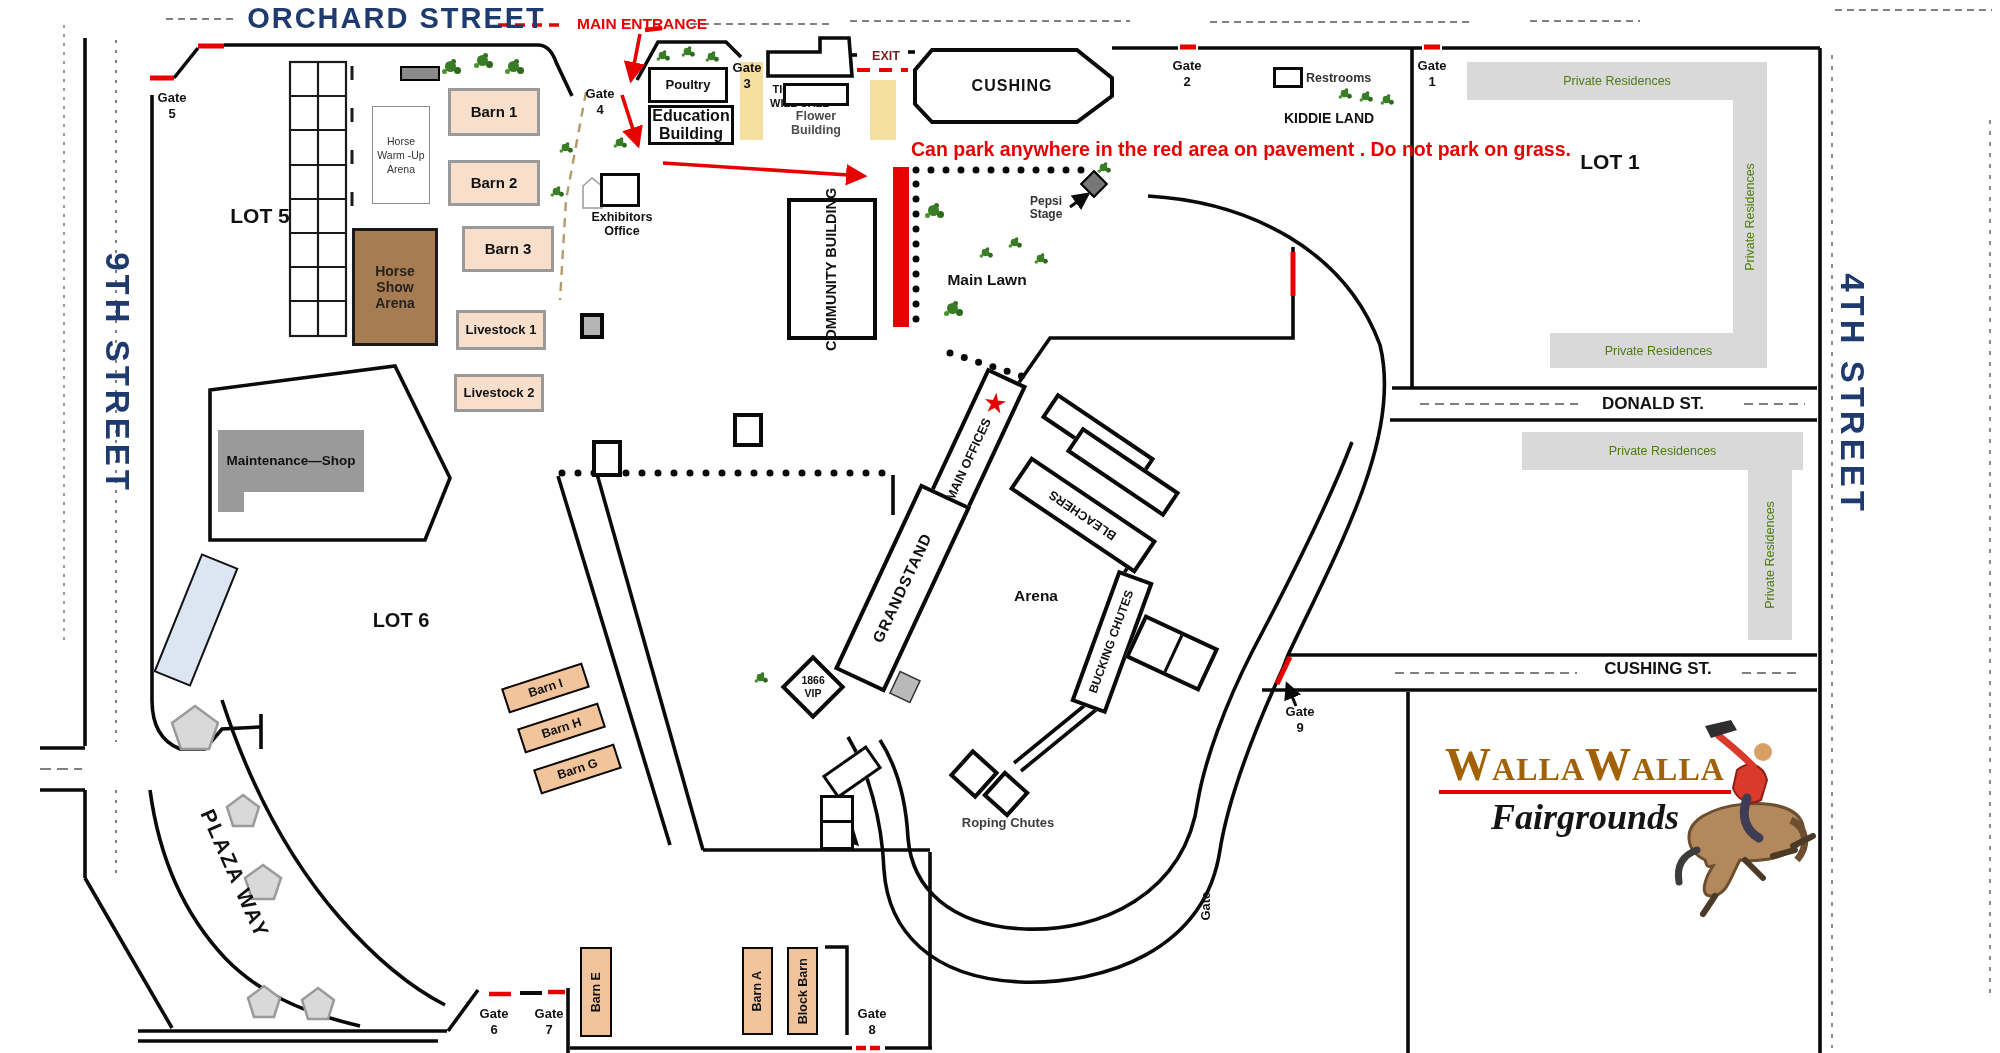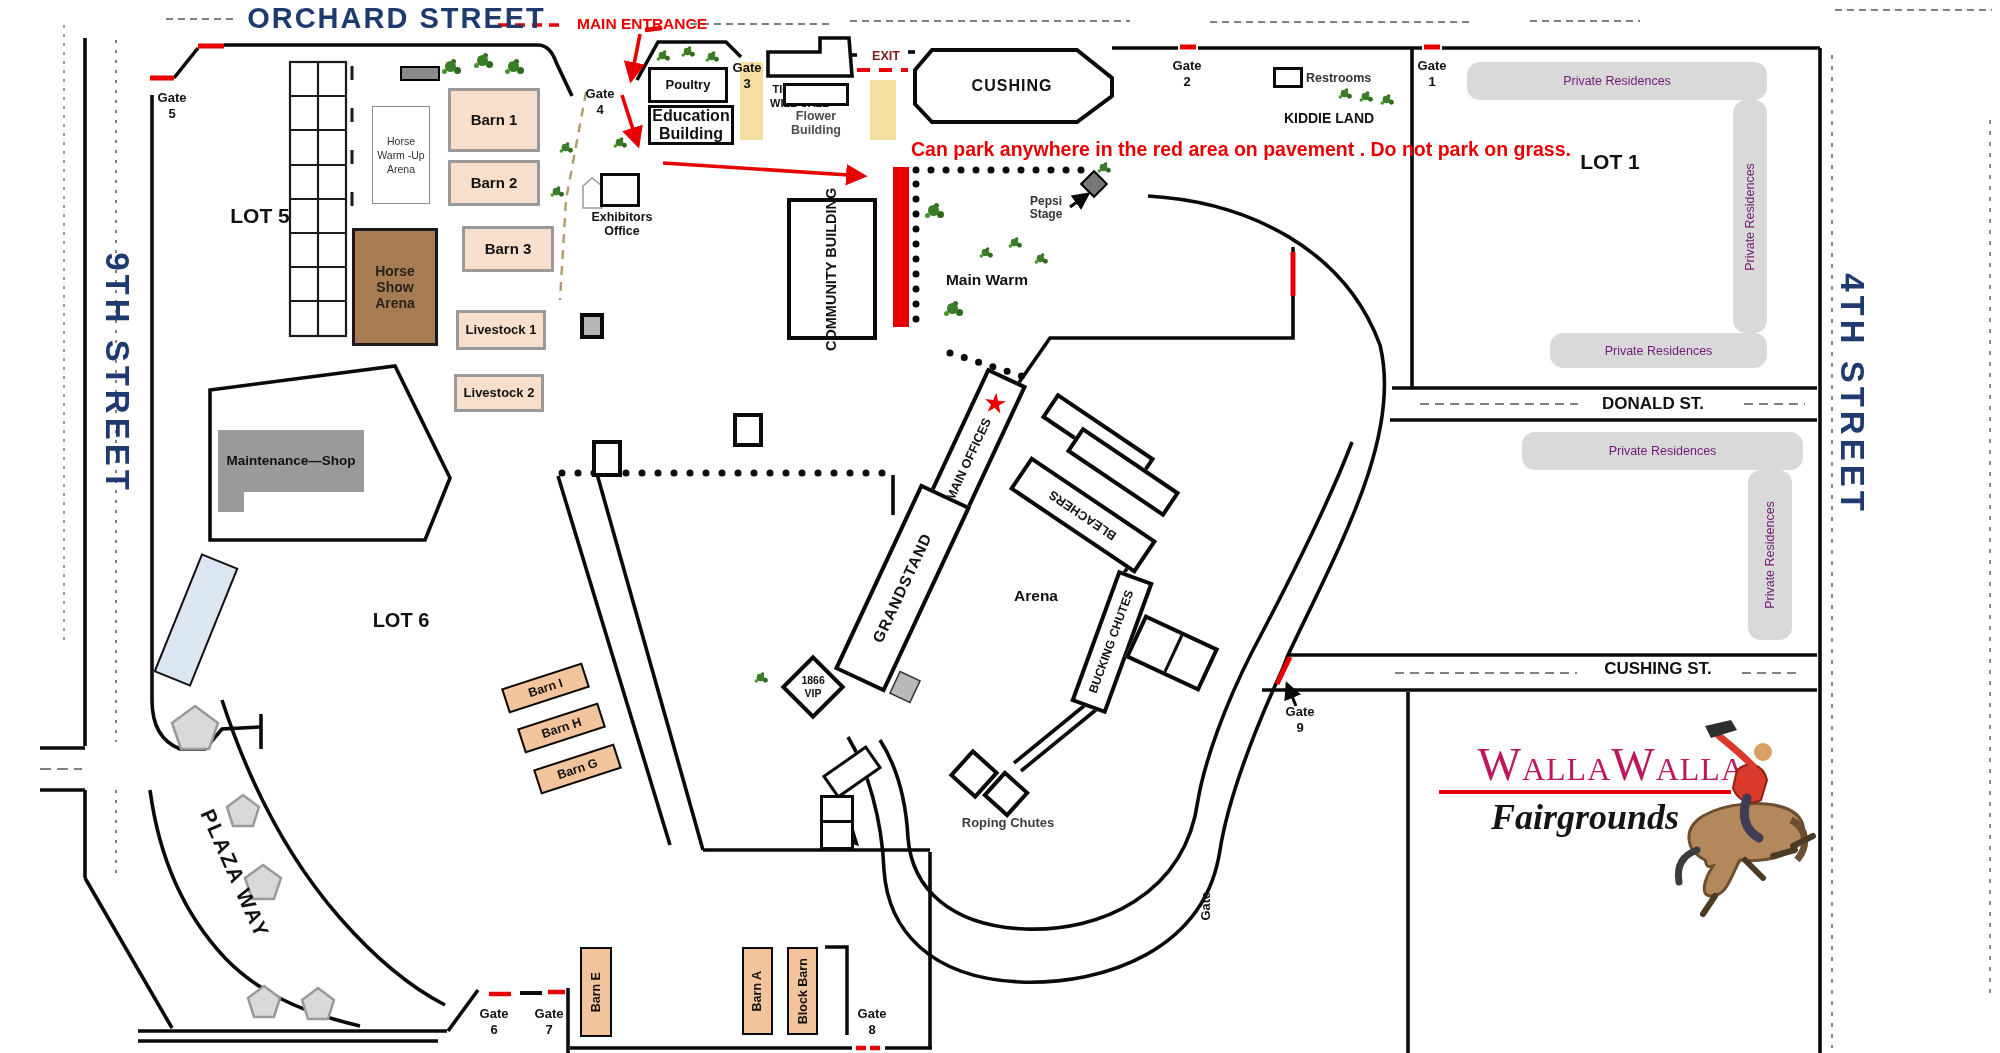--- a/index.html
+++ b/index.html
@@ -6,32 +6,32 @@
   .map{position:relative;width:2000px;height:1053px;background:#ffffff;
        font-family:"Liberation Sans",sans-serif;overflow:hidden;}
   svg.layer{position:absolute;left:0;top:0;}
   .lbl{position:absolute;font-weight:bold;color:#111;text-align:center;line-height:1.12;white-space:nowrap;}
   .soft{font-weight:600;color:#4d4d4d;}
   .bld{position:absolute;background:#fff;border:3.5px solid #0a0a0a;box-sizing:border-box;
        font-weight:bold;color:#111;display:flex;align-items:center;justify-content:center;
        text-align:center;line-height:1.15;}
   .barnA{background:#F8DFCB;border:3px solid #9a9a9a;}
   .barnB{background:#F2C49C;border:2.5px solid #0a0a0a;}
-  .strip{position:absolute;background:#D9D9D9;color:#701a75;display:flex;align-items:center;
-         justify-content:center;font-size:12.5px;border-radius:13px;}
+  .strip{position:absolute;background:#D9D9D9;color:#4d7c0f;display:flex;align-items:center;
+         justify-content:center;font-size:12.5px;}
   .vtxt{transform:rotate(-90deg);white-space:nowrap;}
   .gate{position:absolute;width:50px;text-align:center;font-weight:bold;font-size:13px;
         line-height:1.25;color:#111;}
   .street{position:absolute;color:#1F3A6E;font-weight:bold;white-space:nowrap;}
   .tree{position:absolute;width:11px;height:11px;border-radius:50%;background:#3a7d27;
         box-shadow:7px 4px 0 -2px #2e6a1e,-6px 5px 0 -3px #49932e,3px -5px 0 -3px #356f24,-3px -3px 0 -4px #57a33a;}
   .tsm{transform:scale(.7);}
   .rot{transform-origin:center center;}
-  .logoName{font-family:"Liberation Serif",serif;font-weight:normal;font-variant:small-caps;
-            letter-spacing:1px;color:#be185d;text-align:right;}
+  .logoName{font-family:"Liberation Serif",serif;font-weight:bold;font-variant:small-caps;
+            letter-spacing:1px;color:#a16207;}
   .logoSub{font-family:"Liberation Serif",serif;font-style:italic;font-weight:bold;color:#151515;}
 </style>
 </head>
 <body>
 
 <div class="map">
 
   <svg class="layer" width="2000" height="1053" viewBox="0 0 2000 1053">
     <defs>
       <marker id="ar" markerWidth="8" markerHeight="8" refX="5" refY="3" orient="auto">
@@ -182,21 +182,21 @@
   <div class="lbl" style="left:1592px;top:659px;width:132px;font-size:17px;">CUSHING ST.</div>
 
   <div class="lbl" style="left:577px;top:15px;width:125px;font-size:15.5px;color:#e80000;">MAIN ENTRANCE</div>
   <div class="lbl" style="left:911px;top:139px;font-size:19.5px;color:#e80000;text-align:left;">Can park anywhere in the red area on pavement .  Do not park on grass.</div>
   <div class="lbl" style="left:868px;top:49px;width:36px;font-size:12.5px;color:#7f1d1d;">EXIT</div>
 
   <div class="lbl" style="left:228px;top:204px;width:64px;font-size:21px;">LOT 5</div>
   <div class="lbl" style="left:370px;top:609px;width:62px;font-size:20px;">LOT 6</div>
   <div class="lbl" style="left:1578px;top:150px;width:64px;font-size:21px;">LOT 1</div>
   <div class="lbl" style="left:1277px;top:111px;width:104px;font-size:14px;">KIDDIE LAND</div>
-  <div class="lbl" style="left:938px;top:271px;width:98px;font-size:15.5px;">Main Warm</div>
+  <div class="lbl" style="left:938px;top:271px;width:98px;font-size:15.5px;">Main Lawn</div>
   <div class="lbl" style="left:1006px;top:587px;width:60px;font-size:15.5px;">Arena</div>
 
   <div class="strip" style="left:1467px;top:62px;width:300px;height:38px;">
       <span>Private Residences</span>
     </div>
   <div class="strip" style="left:1733px;top:100px;width:34px;height:233px;">
       <span class="vtxt">Private Residences</span>
     </div>
   <div class="strip" style="left:1550px;top:333px;width:217px;height:35px;">
       <span>Private Residences</span>
@@ -278,21 +278,21 @@
        <div class="vtxt"><span>COMMUNITY</span> <span>BUILDING</span></div>
     </div>
 
   <div class="bld" style="left:372px;top:106px;width:58px;height:98px;border:1.5px solid #8c8c8c;font-weight:normal;color:#333;font-size:10.5px;line-height:1.35;">
        <div>
         <div>Horse</div>
         <div>Warm -Up</div>
         <div>Arena</div>
       </div>
     </div>
-  <div class="bld barnA" style="left:448px;top:88px;width:92px;height:64px;font-size:15px;">Barn 1</div>
+  <div class="bld barnA" style="left:448px;top:88px;width:92px;height:48px;font-size:15px;">Barn 1</div>
   <div class="bld barnA" style="left:448px;top:160px;width:92px;height:46px;font-size:15px;">Barn 2</div>
   <div class="bld barnA" style="left:462px;top:226px;width:92px;height:46px;font-size:15px;">Barn 3</div>
   <div class="bld barnA" style="left:456px;top:310px;width:90px;height:40px;font-size:13px;">Livestock 1</div>
   <div class="bld barnA" style="left:454px;top:374px;width:90px;height:38px;font-size:13px;">Livestock 2</div>
   <div class="bld" style="left:352px;top:228px;width:86px;height:118px;background:#A87C52;border:3px solid #1a1a1a;font-size:14px;color:#26221e;">
        <div>
         <div>Horse</div>
         <div>Show</div>
         <div>Arena</div>
       </div>

